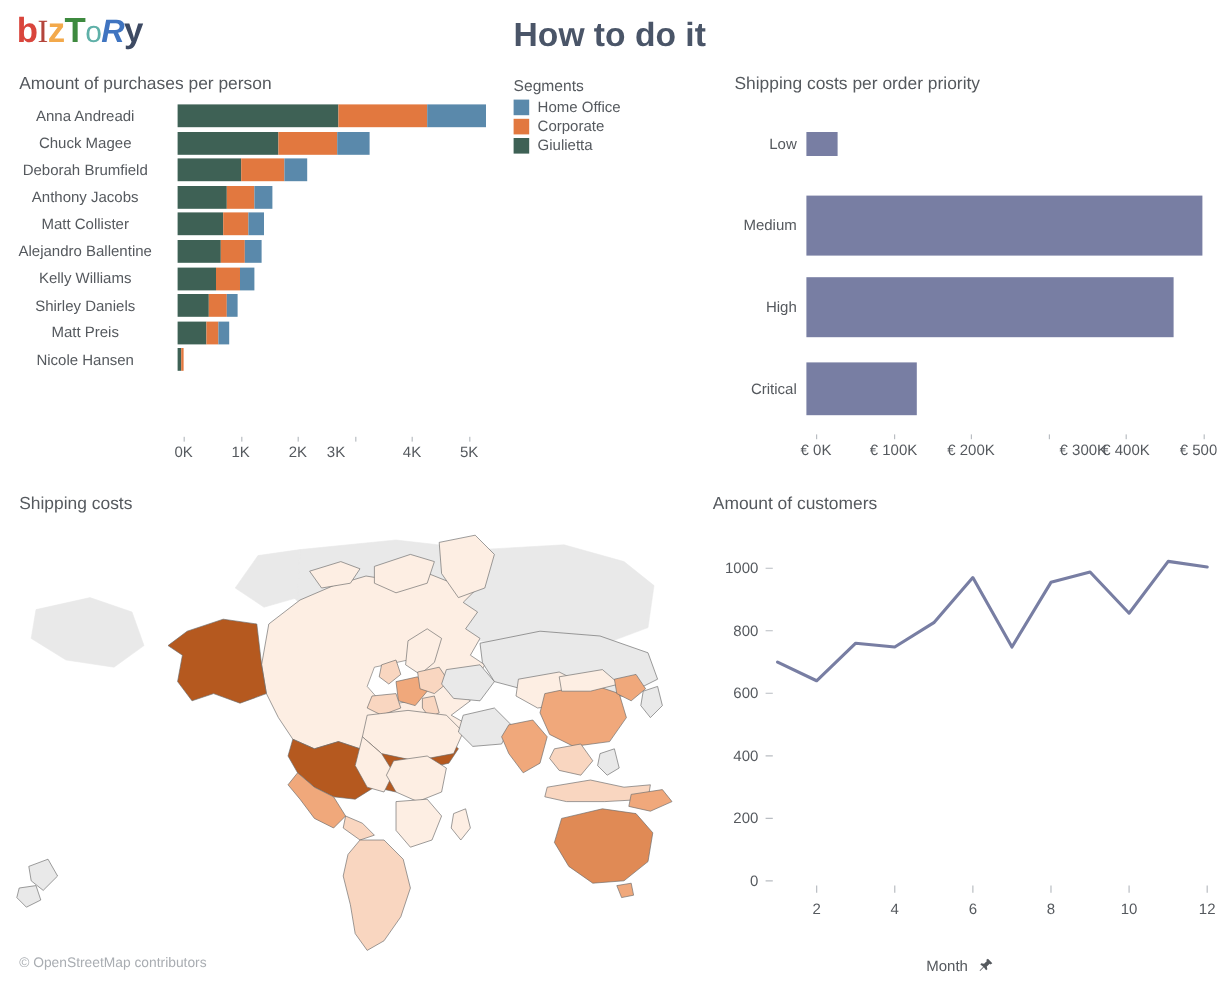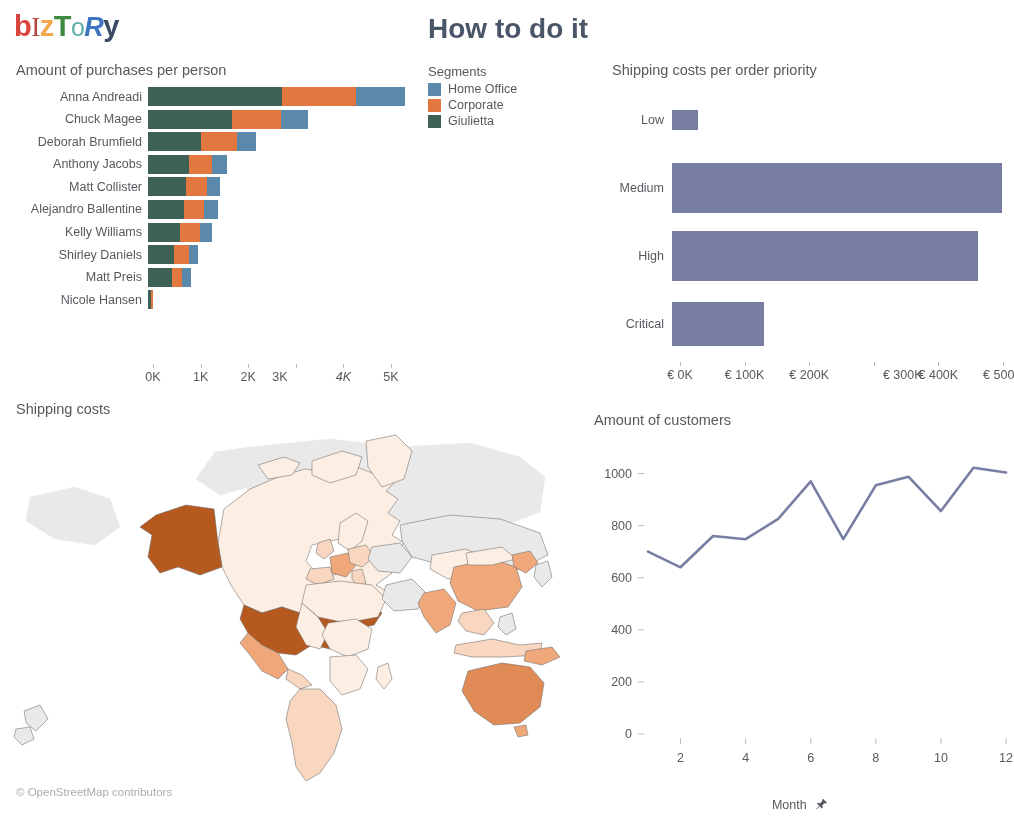--- a/index.html
+++ b/index.html
@@ -70,21 +70,21 @@
     width: 410px;
   }
   .sb-row {
     height: 19px;
     margin-bottom: 3.6px;
     display: flex;
     align-items: center;
   }
   .sb-label {
     width: 148px;
-    text-align: right;
+    text-align: center;
     padding-right: 6px;
     font-size: 12.5px;
     color: #55595e;
     white-space: nowrap;
     box-sizing: border-box;
   }
   .sb-track {
     height: 19px;
     display: flex;
     flex: 1;
@@ -186,21 +186,21 @@
     top: 6px;
     font-size: 12.5px;
     color: #55595e;
     transform: translateX(-50%);
     white-space: nowrap;
   }
 
   
   #panel-map {
     position: absolute;
-    left: 0px; top: 401px;
+    left: 0px; top: 412px;
     width: 570px; height: 411px;
     overflow: hidden;
   }
   #panel-map .panel-title { position: absolute; left: 16px; top: 0px; }
   #map-svg {
     position: absolute;
     left: 0; top: 16px;
     width: 570px; height: 375px;
   }
   #map-credit {
@@ -334,21 +334,21 @@
   <div id="sb-axis">
       <div class="tickmark" style="left: 0px;"></div>
       <div class="ticklabel" style="left: 0px;">0K</div>
       <div class="tickmark" style="left: 47.5926px;"></div>
       <div class="ticklabel" style="left: 47.5926px;">1K</div>
       <div class="tickmark" style="left: 95.1852px;"></div>
       <div class="ticklabel" style="left: 95.1852px;">2K</div>
       <div class="tickmark" style="left: 142.778px;"></div>
       <div class="ticklabel" style="left: 127px;">3K</div>
       <div class="tickmark" style="left: 190.37px;"></div>
-      <div class="ticklabel" style="left: 190.37px; font-style: italic;">4K</div>
+      <div class="ticklabel" style="left: 190.37px;">4K</div>
       <div class="tickmark" style="left: 237.963px;"></div>
       <div class="ticklabel" style="left: 237.963px;">5K</div>
     </div>
 </div>
 
 <div id="legend">
   <div class="legend-title">Segments</div>
   <div id="legend-items">
       <div class="legend-item">
         <span class="legend-swatch" style="background: rgb(90, 137, 171);"></span>

